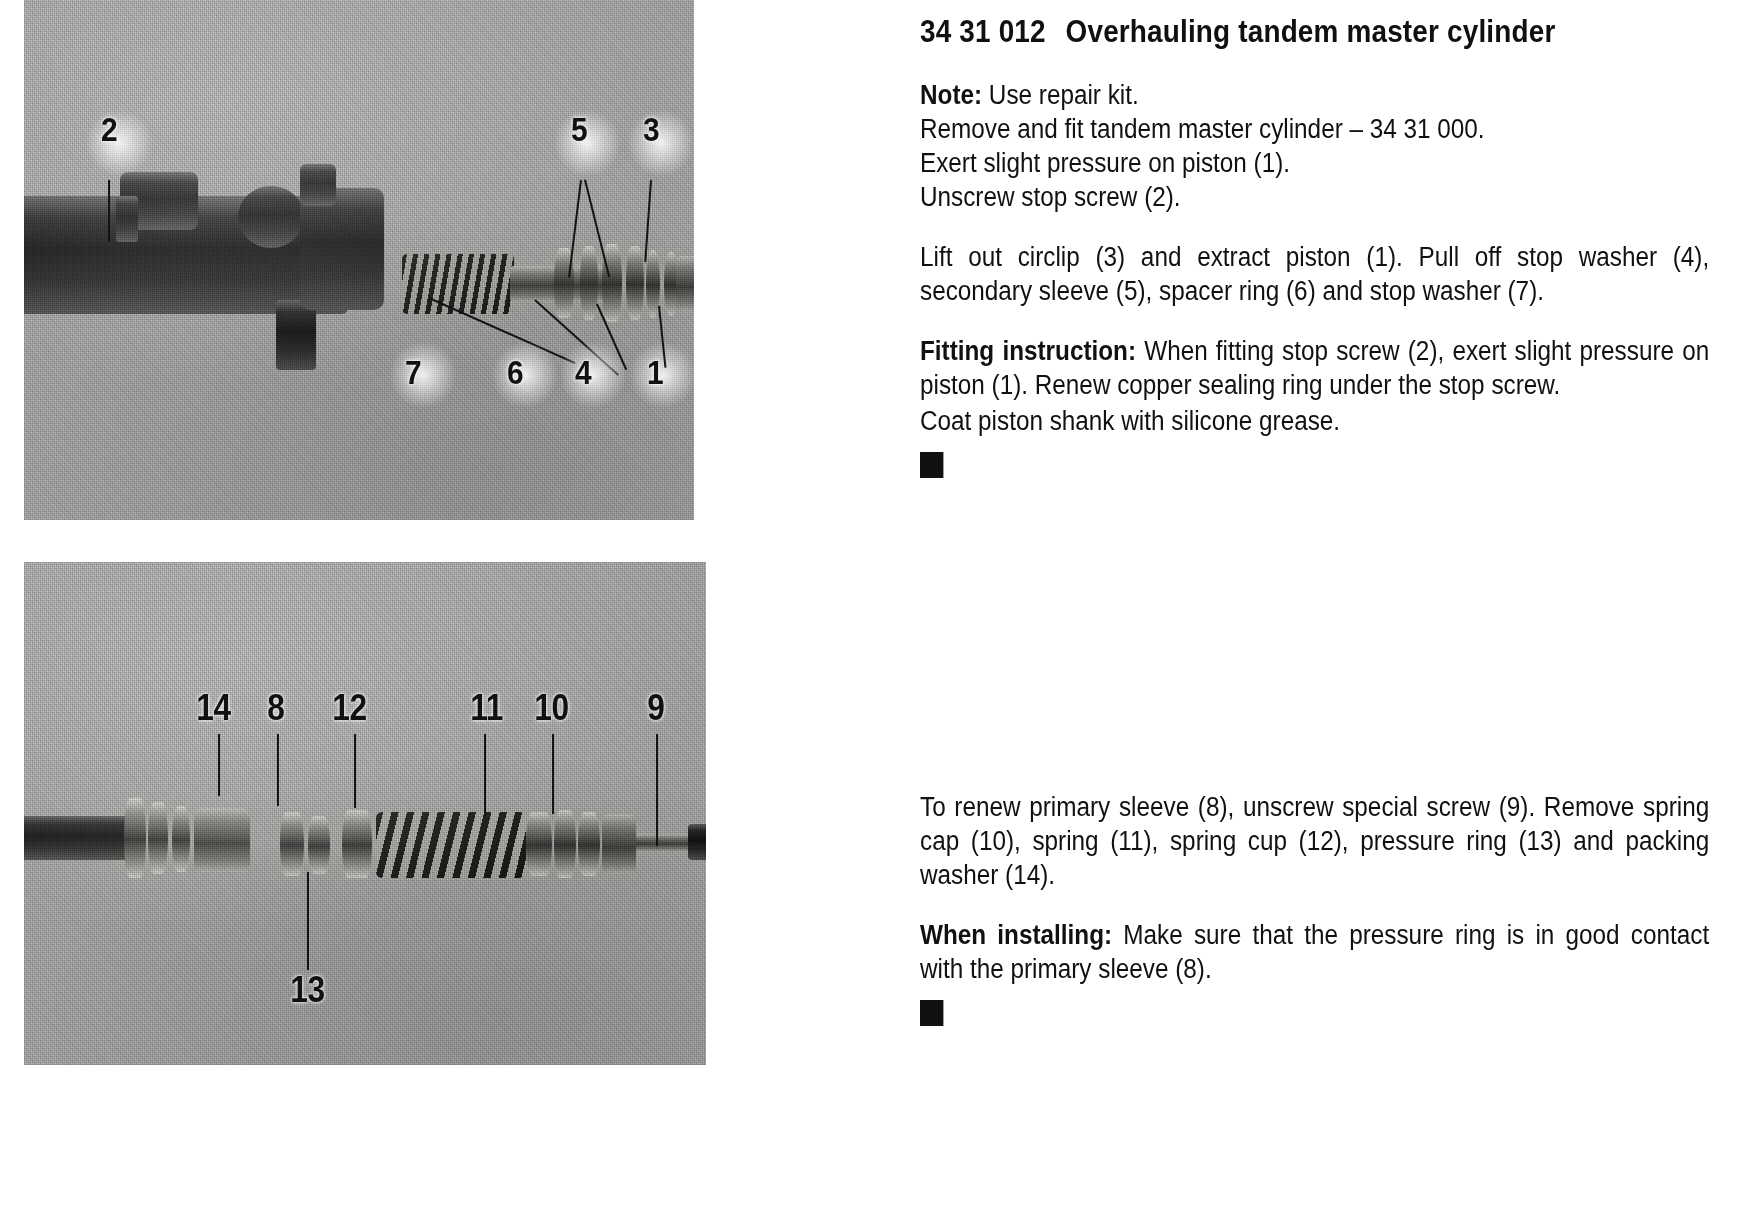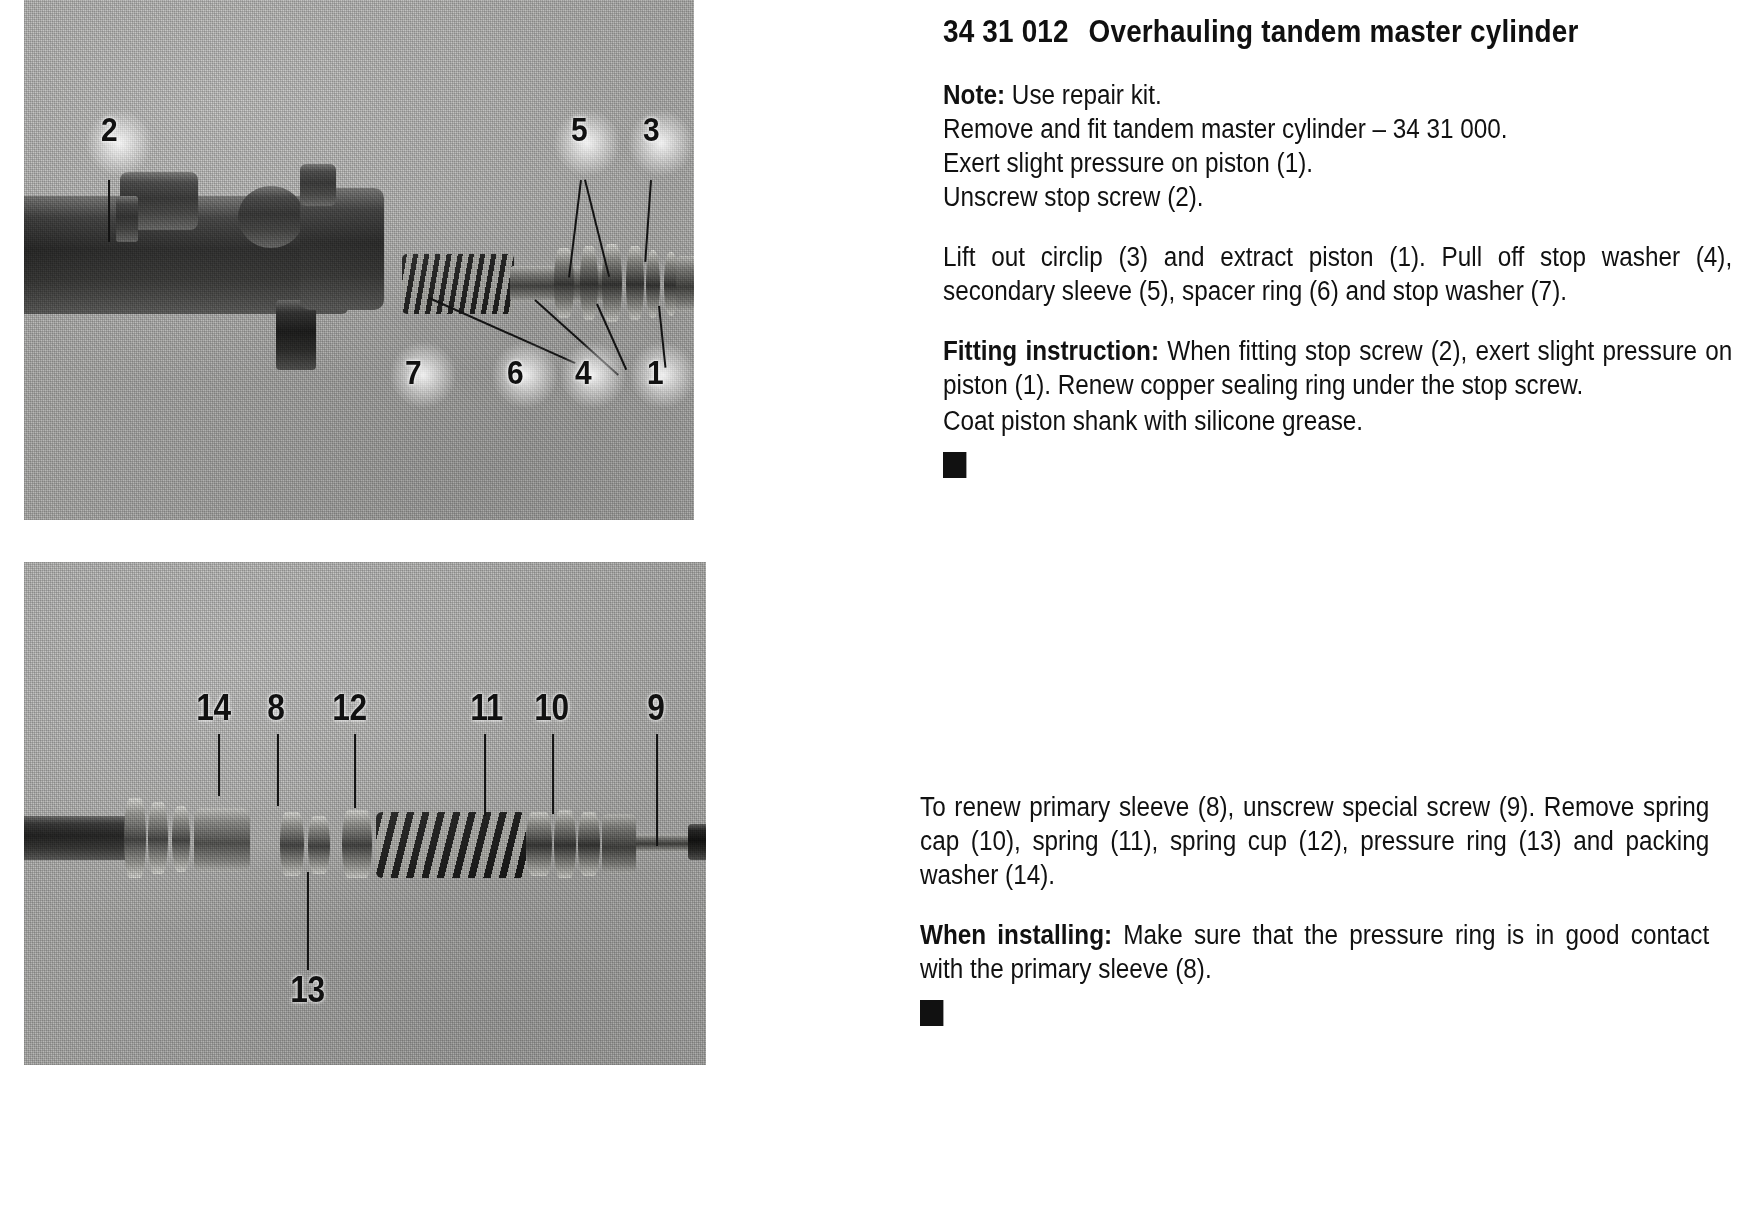--- a/index.html
+++ b/index.html
@@ -45,21 +45,21 @@
         background:radial-gradient(closest-side,rgba(255,255,255,.85),rgba(255,255,255,0) 78%);
         pointer-events:none;}
   .callout{position:absolute;font-weight:700;color:#111;
            font-family:"Liberation Sans","DejaVu Sans",sans-serif;
            font-size:34px;line-height:1;letter-spacing:-.5px;
            transform:scaleX(.88);transform-origin:center;
            text-shadow:0 0 3px rgba(255,255,255,.9),0 0 6px rgba(255,255,255,.7);}
   .lead{position:absolute;background:#141414;transform-origin:top left;}
 
   
-  .textcol{position:absolute;left:920px;top:0;width:790px;margin-left:23px;}
+  .textcol{position:absolute;left:920px;top:0;width:790px;}
 
   .heading{display:flex;align-items:flex-start;gap:22px;
            margin-top:12px;font-weight:700;font-size:31px;line-height:1.30;
            color:#101010;transform:scaleX(.90);transform-origin:left top;
            letter-spacing:.2px;}
   .heading .num{white-space:nowrap;}
   .heading .ttl{max-width:560px;}
 
   .para{font-size:27px;line-height:1.26;color:#111;margin-top:26px;
         text-align:justify;transform:scaleX(.90);transform-origin:left top;

